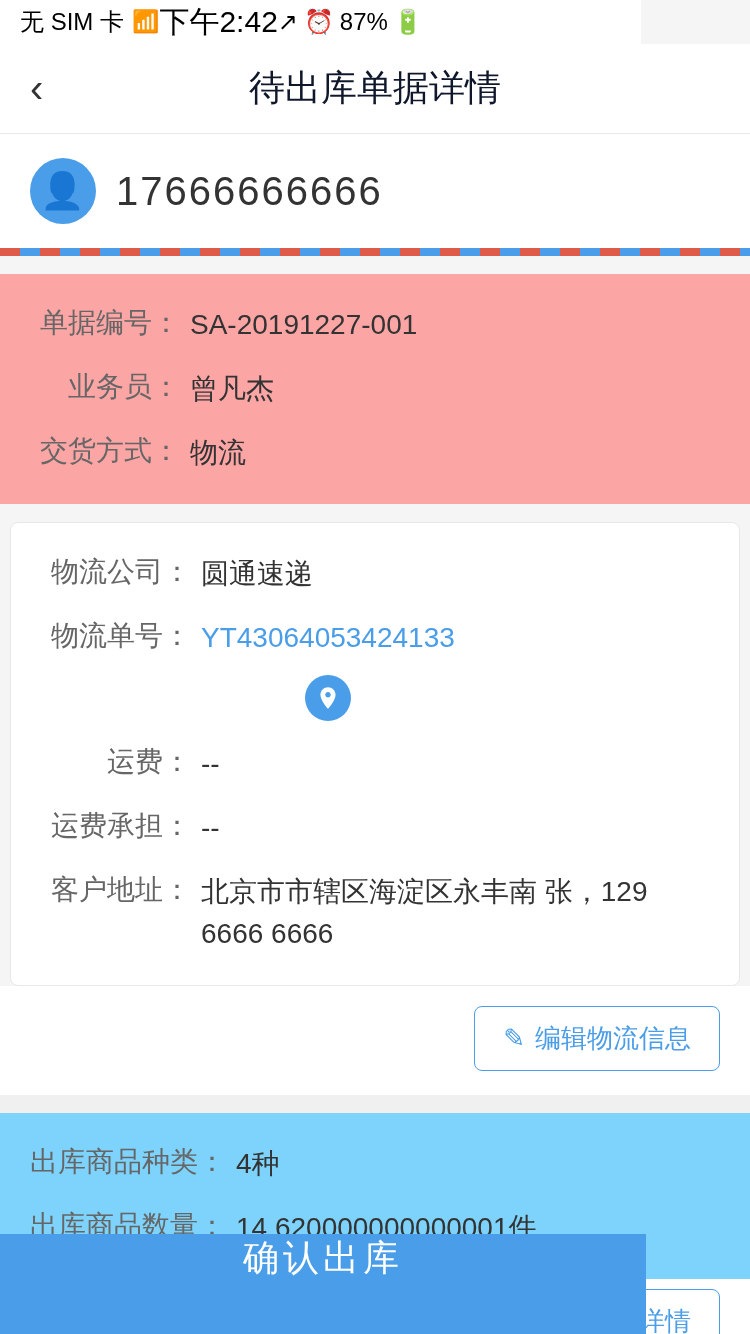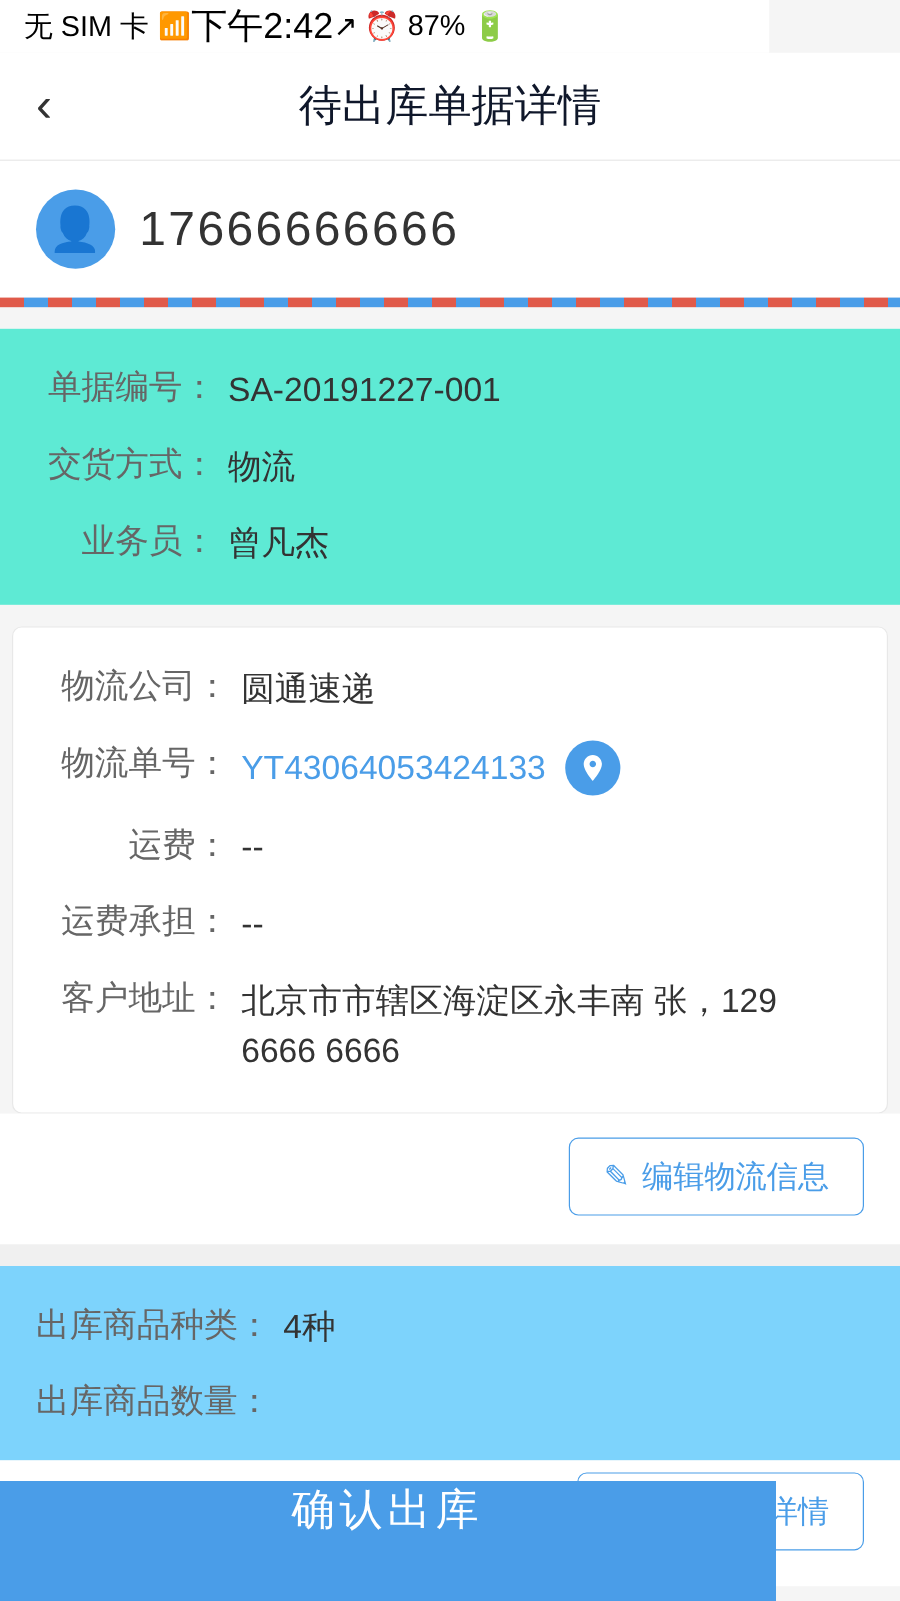--- a/index.html
+++ b/index.html
@@ -88,21 +88,21 @@
     }
     .customer-phone {
       font-size: 40px;
       font-weight: 400;
       color: #333;
       letter-spacing: 2px;
     }
 
     
     .section-card {
-      background: #5eead4;
+      background: #fca5a5;
       margin-top: 18px;
       padding: 30px 30px;
     }
     .info-row {
       display: flex;
       align-items: flex-start;
       margin-bottom: 22px;
     }
     .info-row:last-child { margin-bottom: 0; }
     .info-label {
@@ -117,20 +117,21 @@
       color: #333;
       font-size: 28px;
       flex: 1;
       line-height: 1.5;
     }
     .info-value.blue { color: #4a9de8; }
     .tracking-row {
       display: flex;
       align-items: center;
       gap: 16px;
+      flex-direction: column;
     }
     .location-pin {
       display: inline-flex;
       align-items: center;
       justify-content: center;
       background: #4a9de8;
       border-radius: 50%;
       width: 46px;
       height: 46px;
       flex-shrink: 0;
@@ -259,26 +260,26 @@
 </div>
 
 <div class="dashed-divider"></div>
 
 <div class="section-card">
   <div class="info-row">
     <span class="info-label">单据编号：</span>
     <span class="info-value">SA-20191227-001</span>
   </div>
   <div class="info-row">
+    <span class="info-label">业务员：</span>
+    <span class="info-value">曾凡杰</span>
+  </div>
+  <div class="info-row">
     <span class="info-label">交货方式：</span>
     <span class="info-value">物流</span>
-  </div>
-  <div class="info-row">
-    <span class="info-label">业务员：</span>
-    <span class="info-value">曾凡杰</span>
   </div>
 </div>
 
 <div class="logistics-card">
   <div class="info-row">
     <span class="info-label">物流公司：</span>
     <span class="info-value">圆通速递</span>
   </div>
   <div class="info-row">
     <span class="info-label">物流单号：</span>
@@ -314,20 +315,21 @@
 
 <div class="gray-divider"></div>
 
 <div class="stats-card">
   <div class="info-row">
     <span class="info-label">出库商品种类：</span>
     <span class="info-value">4种</span>
   </div>
   <div class="info-row">
     <span class="info-label">出库商品数量：</span>
+    <span class="info-value">14.620000000000001件</span>
   </div>
 </div>
 
 <div class="btn-view-detail">
   <button class="view-btn">
     <span>≡</span>
     <span>查看单据详情</span>
   </button>
 </div>
 

